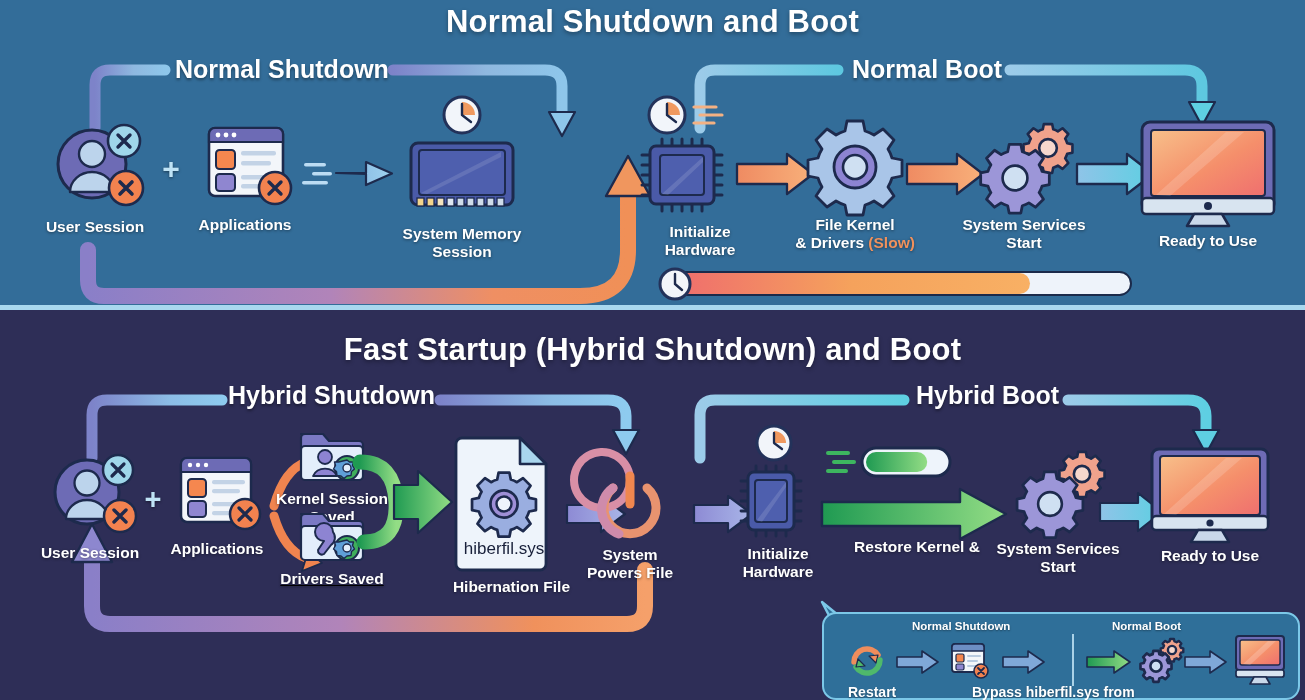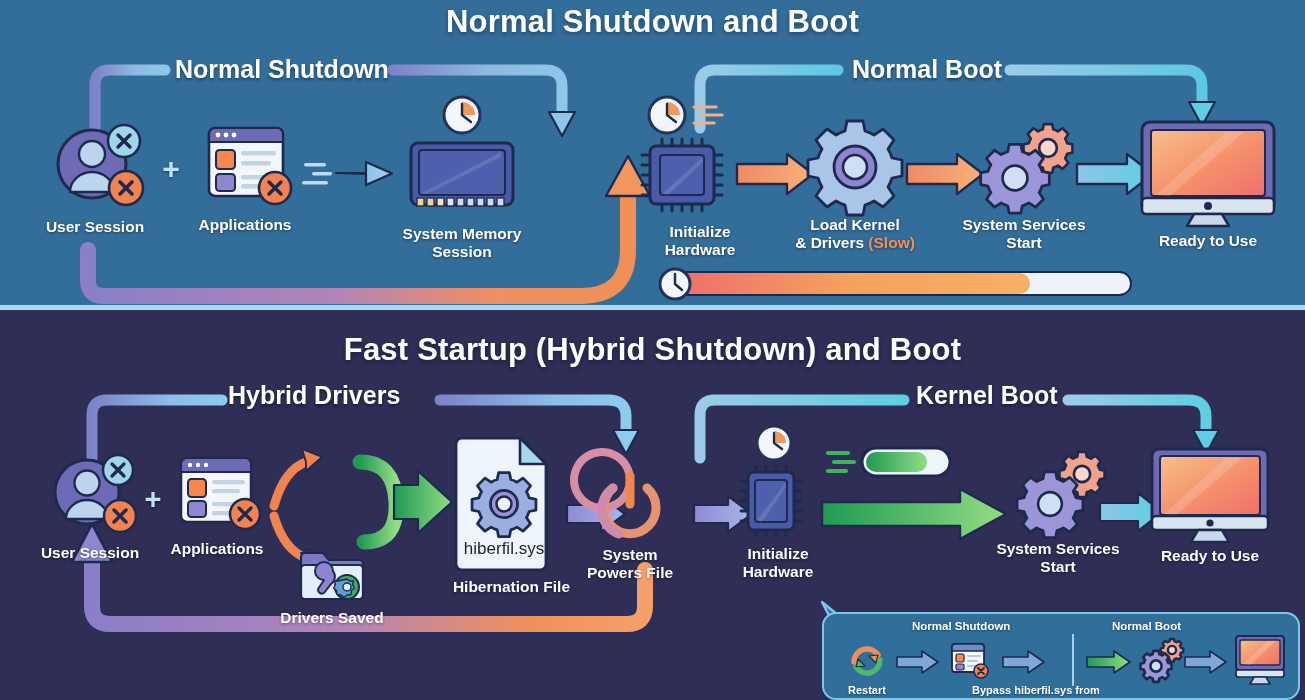--- a/index.html
+++ b/index.html
@@ -62,21 +62,21 @@
   #callout {
     position:absolute; left:822px; top:612px; width:478px; height:88px;
     background:#2f6f99; border:2.5px solid #7cc8e8; border-radius:14px;
   }
   #callout-tail { position:absolute; left:818px; top:600px; }
   .co-head {
     position:absolute; color:#fff; font-size:11.5px; font-weight:bold;
     text-shadow:0 1px 2px rgba(0,0,0,.4); white-space:nowrap;
   }
   .co-foot {
-    position:absolute; color:#fff; font-size:11px; font-weight:bold;
+    position:absolute; color:#fff; font-size:14px; font-weight:bold;
     text-shadow:0 1px 2px rgba(0,0,0,.4); white-space:nowrap;
   }
   .co-sep { position:absolute; width:2px; background:#bfe4f5; opacity:.85; }
 </style>
 </head>
 <body>
 
 <div id="stage">
 
   <div class="panel" id="panel-top"></div>
@@ -255,21 +255,21 @@
   <div class="node" style="left:790px; top:118px; width:130px;">
     <div class="icon-wrap" style="width:100px;height:98px;">
       <svg width="100" height="98">
         <g transform="translate(50,49)">
           <path d="M-8,-46 h16 l2,10 a38,38 0 0 1 9,4 l9,-6 l11,11 l-6,9 a38,38 0 0 1 4,9 l10,2 v16 l-10,2 a38,38 0 0 1 -4,9 l6,9 l-11,11 l-9,-6 a38,38 0 0 1 -9,4 l-2,10 h-16 l-2,-10 a38,38 0 0 1 -9,-4 l-9,6 l-11,-11 l6,-9 a38,38 0 0 1 -4,-9 l-10,-2 v-16 l10,-2 a38,38 0 0 1 4,-9 l-6,-9 l11,-11 l9,6 a38,38 0 0 1 9,-4 z" fill="#a9c5e8" stroke="#1d2a4d" stroke-width="2.8" stroke-linejoin="round"></path>
           <circle cx="0" cy="0" r="21" fill="#8d84d2" stroke="#1d2a4d" stroke-width="2.8"></circle>
           <circle cx="0" cy="0" r="12" fill="#cfe0f2" stroke="#1d2a4d" stroke-width="2.6"></circle>
         </g>
       </svg>
     </div>
-    <div class="cap">Load Kernel</div>
+    <div class="cap">File Kernel</div>
     <div class="cap"><span>&amp; Drivers </span><span class="slow">(Slow)</span></div>
   </div>
 
   <svg class="arrow" style="left:905px;top:152px;" width="80" height="44">
     <path d="M2,12 L52,12 L52,2 L78,22 L52,42 L52,32 L2,32 z" fill="url(#gradOrangeArrow)" stroke="#1d2a4d" stroke-width="2.3" stroke-linejoin="round"></path>
   </svg>
 
   <div class="node" style="left:950px; top:120px; width:148px;">
     <div class="icon-wrap" style="width:110px;height:96px;">
       <svg width="110" height="96">
@@ -359,22 +359,22 @@
     <path d="M626,120 l-13,0 l13,24 l13,-24 z" fill="#8ecbef" stroke="#1d2a4d" stroke-width="2.2" stroke-linejoin="round"></path>
 
     <path d="M700,148 L700,105 Q700,90 715,90 L904,90" fill="none" stroke="url(#gradBootBot)" stroke-width="11" stroke-linecap="round"></path>
     <path d="M1068,90 L1188,90 Q1206,90 1206,106 L1206,128" fill="none" stroke="url(#gradBootBot)" stroke-width="11" stroke-linecap="round"></path>
     <path d="M1206,120 l-13,0 l13,24 l13,-24 z" fill="#5ecfe2" stroke="#1d2a4d" stroke-width="2.2" stroke-linejoin="round"></path>
 
     <path d="M645,260 L645,296 Q645,314 627,314 L110,314 Q92,314 92,296 L92,252" fill="none" stroke="url(#gradLoopBot)" stroke-width="16" stroke-linecap="round" stroke-linejoin="round"></path>
     <path d="M92,252 l-20,0 l20,-38 l20,38 z" fill="#8d87cf" stroke="#1d2a4d" stroke-width="2.4" stroke-linejoin="round"></path>
   </svg>
 
-  <div class="phase-label" style="left:228px; top:381px;">Hybrid Drivers</div>
-  <div class="phase-label" style="left:916px; top:381px;">Kernel Boot</div>
+  <div class="phase-label" style="left:228px; top:381px;">Hybrid Shutdown</div>
+  <div class="phase-label" style="left:916px; top:381px;">Hybrid Boot</div>
 
   <div class="node" style="left:22px; top:448px; width:136px;">
     <div class="icon-wrap" style="width:96px;height:88px;">
       <svg width="96" height="88">
         <circle cx="45" cy="44" r="32" fill="#6d6bb5" stroke="#1d2a4d" stroke-width="3"></circle>
         <circle cx="45" cy="35" r="12.5" fill="#bcd4ec" stroke="#1d2a4d" stroke-width="2.3"></circle>
         <path d="M24,71 a21,19 0 0 1 42,0 z" fill="#bcd4ec" stroke="#1d2a4d" stroke-width="2.3" stroke-linejoin="round"></path>
         <circle cx="76" cy="22" r="15" fill="#9fd6ea" stroke="#1d2a4d" stroke-width="2.5"></circle>
         <path d="M70,16 l12,12 M82,16 l-12,12" stroke="#1d2a4d" stroke-width="3.2" stroke-linecap="round"></path>
         <circle cx="78" cy="68" r="16" fill="#f2824f" stroke="#1d2a4d" stroke-width="2.5"></circle>
@@ -409,22 +409,37 @@
     <div class="cap" style="margin-top:4px;">Applications</div>
   </div>
 
   <svg class="arrow" style="left:268px;top:440px;" width="70" height="140">
     <path d="M6,66 Q16,30 38,22" fill="none" stroke="#f0844f" stroke-width="9" stroke-linecap="round"></path>
     <path d="M38,22 l-4,-13 l20,8 l-16,14 z" fill="#f0844f" stroke="#1d2a4d" stroke-width="1.8" stroke-linejoin="round"></path>
     <path d="M6,76 Q16,110 38,118" fill="none" stroke="#f0844f" stroke-width="9" stroke-linecap="round"></path>
     <path d="M38,118 l-4,13 l20,-8 l-16,-14 z" fill="#f0844f" stroke="#1d2a4d" stroke-width="1.8" stroke-linejoin="round"></path>
   </svg>
 
-
-  <div class="node" style="left:266px; top:543px; width:132px;">
+  <div class="node" style="left:262px; top:424px; width:140px;">
+    <div class="icon-wrap" style="width:74px;height:62px;">
+      <svg width="74" height="62">
+        <path d="M6,10 h22 l6,7 h30 a4,4 0 0 1 4,4 v4 h-62 v-11 a4,4 0 0 1 4,-4 z" fill="#7b79c4" stroke="#1d2a4d" stroke-width="2.2" stroke-linejoin="round"></path>
+        <rect x="6" y="22" width="62" height="34" rx="4" fill="#e3eefb" stroke="#1d2a4d" stroke-width="2.2"></rect>
+        <circle cx="30" cy="33" r="7" fill="#8d84d2" stroke="#1d2a4d" stroke-width="1.8"></circle>
+        <path d="M18,52 a13,12 0 0 1 24,0 z" fill="#8d84d2" stroke="#1d2a4d" stroke-width="1.8" stroke-linejoin="round"></path>
+        <circle cx="52" cy="44" r="12" fill="#3fae5c" stroke="#1d2a4d" stroke-width="2"></circle>
+        <path d="M52,36 l2.5,2 h4 l-1,3.5 2,3.5 -3,2.5 -.5,4 -4,.5 -3,2.5 -3,-2.5 -4,-.5 -.5,-4 -3,-2.5 2,-3.5 -1,-3.5 h4 z" fill="#5f9fd8" stroke="#1d2a4d" stroke-width="1.4" stroke-linejoin="round"></path>
+        <circle cx="52" cy="44" r="4" fill="#e3eefb" stroke="#1d2a4d" stroke-width="1.4"></circle>
+      </svg>
+    </div>
+    <div class="cap" style="margin-top:4px;">Kernel Session</div>
+    <div class="cap">Saved</div>
+  </div>
+
+  <div class="node" style="left:266px; top:504px; width:132px;text-decoration:underline;">
     <div class="icon-wrap" style="width:74px;height:62px;">
       <svg width="74" height="62">
         <path d="M6,10 h22 l6,7 h30 a4,4 0 0 1 4,4 v4 h-62 v-11 a4,4 0 0 1 4,-4 z" fill="#7b79c4" stroke="#1d2a4d" stroke-width="2.2" stroke-linejoin="round"></path>
         <rect x="6" y="22" width="62" height="34" rx="4" fill="#e3eefb" stroke="#1d2a4d" stroke-width="2.2"></rect>
         <path d="M38,28 a9,9 0 1 0 -9,9 l-6,9 a4,4 0 0 0 6,4 l7,-9 a9,9 0 0 0 2,-13 z" fill="#8d84d2" stroke="#1d2a4d" stroke-width="2" stroke-linejoin="round"></path>
         <circle cx="52" cy="44" r="12" fill="#3fae5c" stroke="#1d2a4d" stroke-width="2"></circle>
         <path d="M52,36 l2.5,2 h4 l-1,3.5 2,3.5 -3,2.5 -.5,4 -4,.5 -3,2.5 -3,-2.5 -4,-.5 -.5,-4 -3,-2.5 2,-3.5 -1,-3.5 h4 z" fill="#5f9fd8" stroke="#1d2a4d" stroke-width="1.4" stroke-linejoin="round"></path>
         <circle cx="52" cy="44" r="4" fill="#e3eefb" stroke="#1d2a4d" stroke-width="1.4"></circle>
       </svg>
     </div>
@@ -517,20 +532,21 @@
     </g>
     <rect x="36" y="4" width="88" height="28" rx="14" fill="#eef4fb" stroke="#1d2a4d" stroke-width="3"></rect>
     <rect x="40" y="8" width="61.2" height="20" rx="10" fill="url(#gradGreenBig)" id="mini-fill"></rect>
   </svg>
 
   <svg class="arrow" style="left:820px;top:486px;" width="190" height="56">
     <path d="M2,16 L140,16 L140,3 L186,28 L140,53 L140,40 L2,40 z" fill="url(#gradGreenBig)" stroke="#1d2a4d" stroke-width="2.4" stroke-linejoin="round"></path>
   </svg>
 
   <div class="node" style="left:812px; top:538px; width:210px;">
+    <div class="cap">Restore Kernel &amp;</div>
   </div>
 
   <div class="node" style="left:988px; top:448px; width:140px;">
     <div class="icon-wrap" style="width:104px;height:92px;">
       <svg width="104" height="92">
         <g transform="translate(76,26) scale(.48)">
           <path d="M-8,-46 h16 l2,10 a38,38 0 0 1 9,4 l9,-6 l11,11 l-6,9 a38,38 0 0 1 4,9 l10,2 v16 l-10,2 a38,38 0 0 1 -4,9 l6,9 l-11,11 l-9,-6 a38,38 0 0 1 -9,4 l-2,10 h-16 l-2,-10 a38,38 0 0 1 -9,-4 l-9,6 l-11,-11 l6,-9 a38,38 0 0 1 -4,-9 l-10,-2 v-16 l10,-2 a38,38 0 0 1 4,-9 l-6,-9 l11,-11 l9,6 a38,38 0 0 1 9,-4 z" fill="#f0a28c" stroke="#1d2a4d" stroke-width="5.5" stroke-linejoin="round"></path>
           <circle cx="0" cy="0" r="17" fill="#f6d7cd" stroke="#1d2a4d" stroke-width="5.5"></circle>
         </g>
         <g transform="translate(44,56) scale(.70)">

